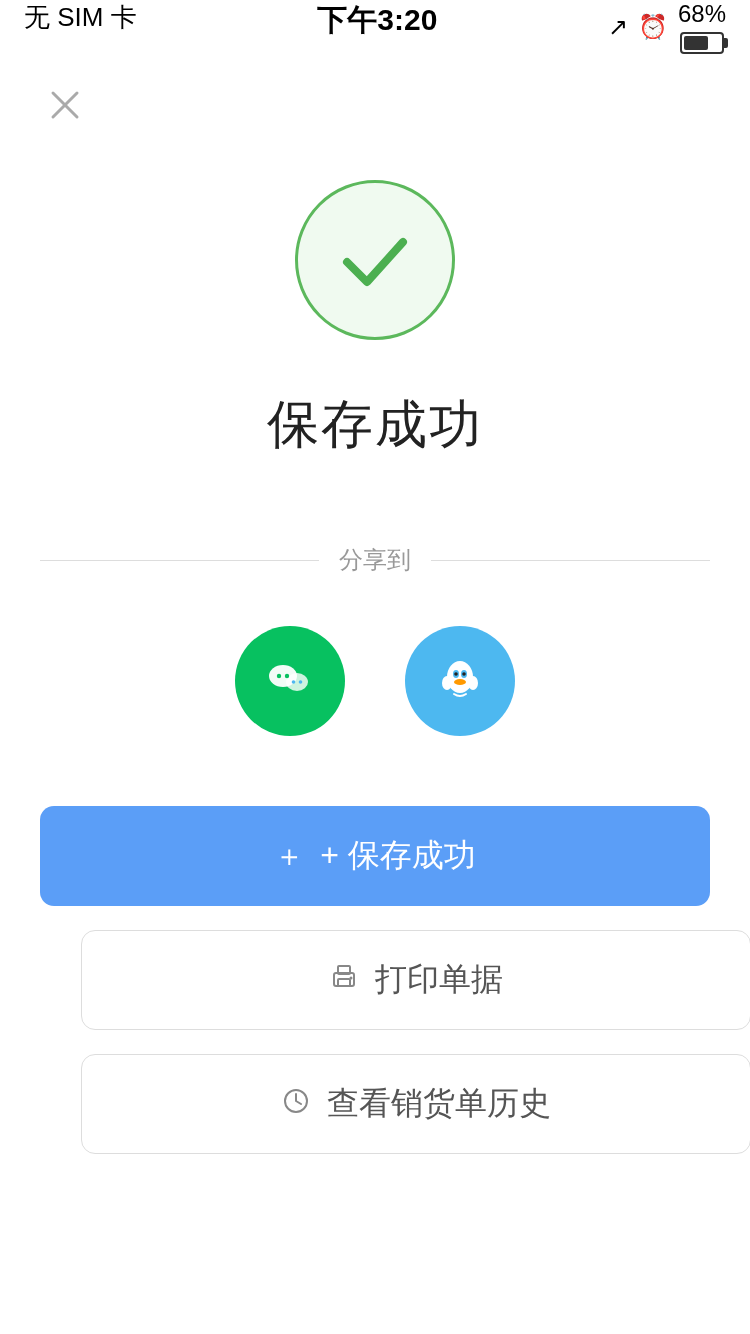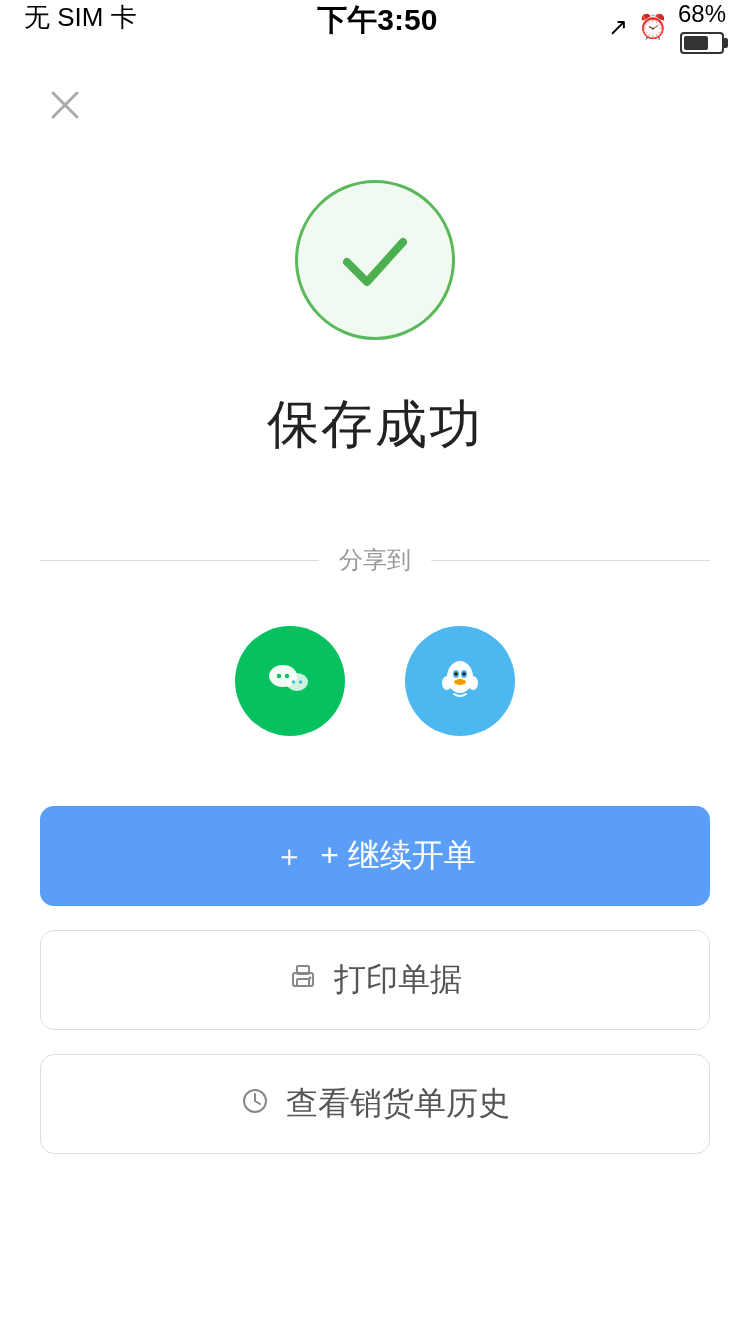--- a/index.html
+++ b/index.html
@@ -197,41 +197,42 @@
       border: 1px solid #ddd;
       border-radius: 14px;
       display: flex;
       align-items: center;
       justify-content: center;
       gap: 16px;
       cursor: pointer;
       color: #555;
       font-size: 32px;
       font-weight: 400;
+      margin-left: 41px;
     }
     .btn-icon {
       font-size: 30px;
     }
   </style>
 </head>
 <body>
 
 <div class="status-bar">
   <div class="status-left">
     <span>无 SIM 卡</span>
     <span>
       <svg viewBox="0 0 30 20" fill="none" xmlns="http://www.w3.org/2000/svg">
         <path d="M15 16 Q15 16 15 16" stroke="#000" stroke-width="3" stroke-linecap="round"></path>
         <path d="M10 12 Q15 8 20 12" stroke="#000" stroke-width="2.5" stroke-linecap="round" fill="none"></path>
         <path d="M5 8 Q15 1 25 8" stroke="#000" stroke-width="2.5" stroke-linecap="round" fill="none"></path>
         <circle cx="15" cy="17" r="2" fill="#000"></circle>
       </svg>
     </span>
   </div>
-  <div class="status-center">下午3:50</div>
+  <div class="status-center">下午3:20</div>
   <div class="status-right">
     <span>↗</span>
     <span>⏰</span>
     <div class="battery-block">
       <span>68%</span>
       <div class="battery-icon">
         <div class="battery-fill"></div>
       </div>
     </div>
   </div>
@@ -284,21 +285,21 @@
         <circle cx="35" cy="24" r="1.8" fill="#222"></circle>
         <ellipse cx="31" cy="32" rx="6" ry="3" fill="#f90"></ellipse>
         <path d="M25 44 Q31 48 37 44" stroke="white" stroke-width="2" fill="none" stroke-linecap="round"></path>
       </svg>
     </div>
   </div>
 
   <div class="action-buttons">
     <button class="btn-primary">
       <span class="btn-icon">＋</span>
-      <span>+ 继续开单</span>
+      <span>+ 保存成功</span>
     </button>
 
     <button class="btn-secondary">
       <span class="btn-icon">
         <svg width="30" height="30" viewBox="0 0 30 30" fill="none" xmlns="http://www.w3.org/2000/svg">
           <rect x="5" y="11" width="20" height="13" rx="2" stroke="#888" stroke-width="2" fill="none"></rect>
           <rect x="9" y="4" width="12" height="8" rx="1" stroke="#888" stroke-width="2" fill="none"></rect>
           <rect x="9" y="17" width="12" height="7" rx="1" fill="none" stroke="#888" stroke-width="2"></rect>
           <circle cx="22" cy="16" r="1.5" fill="#888"></circle>
         </svg>

